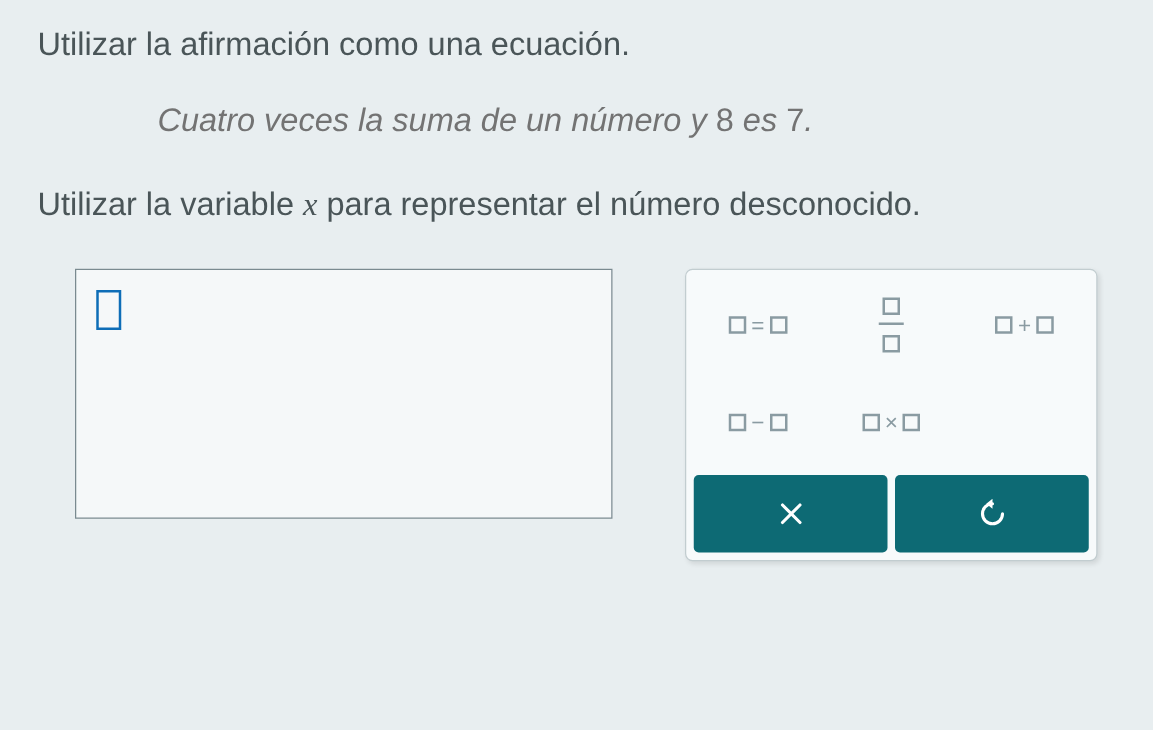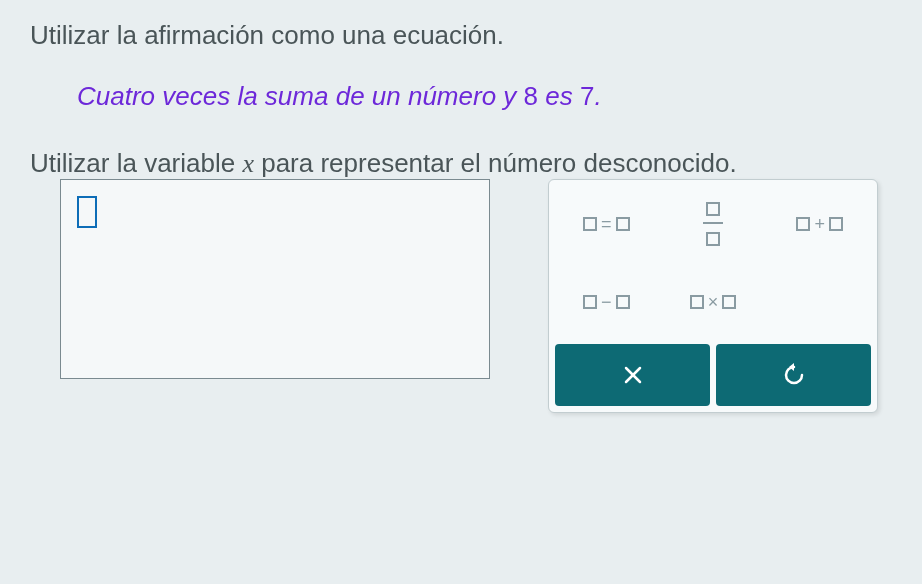--- a/index.html
+++ b/index.html
@@ -12,29 +12,30 @@
       color: #4a5558;
     }
     .instruction {
       font-size: 26px;
       margin-bottom: 30px;
       color: #4a5558;
     }
     .statement {
       font-size: 26px;
       font-style: italic;
-      margin-left: 47px;
+      margin-left: 96px;
       margin-bottom: 36px;
-      color: #6d28d9;
+      color: #737373;
     }
     .statement .num {
       font-style: normal;
     }
     .hint {
       font-size: 26px;
+      margin-bottom: 36px;
       color: #4a5558;
     }
     .hint .var {
       font-style: italic;
       font-family: Georgia, serif;
     }
     .work-row {
       display: flex;
       gap: 58px;
       align-items: flex-start;

